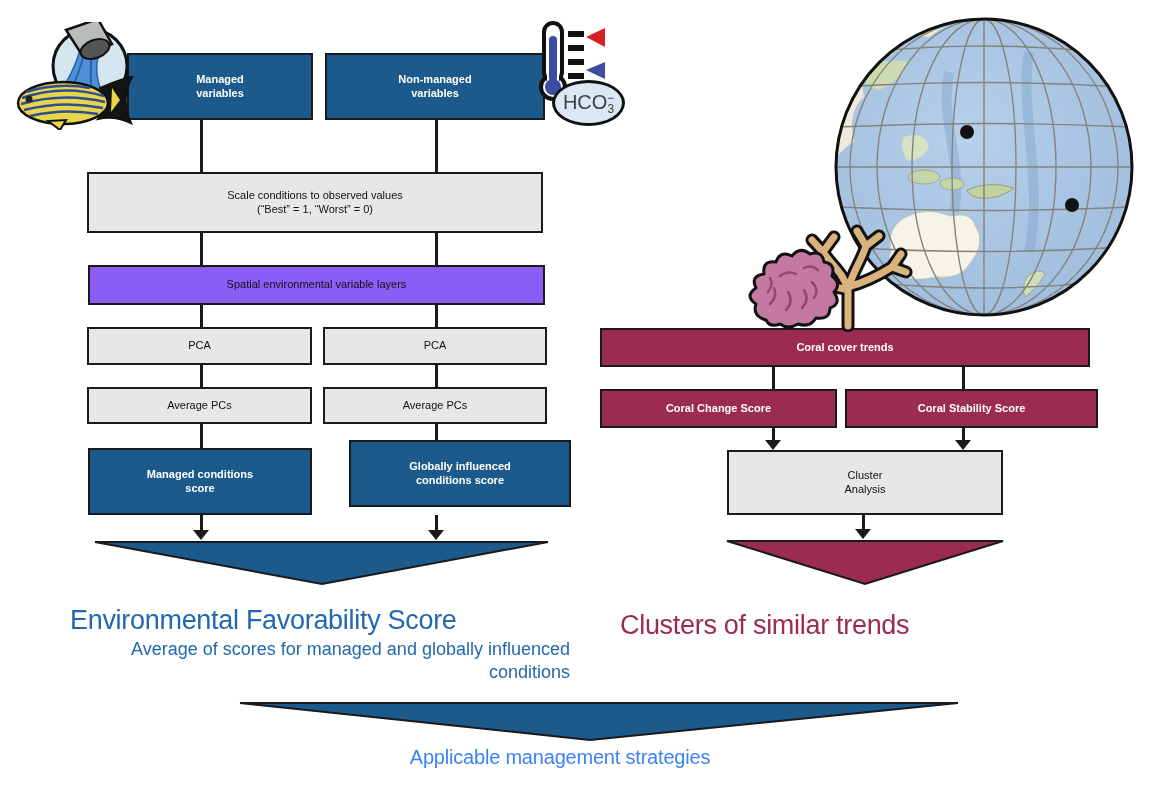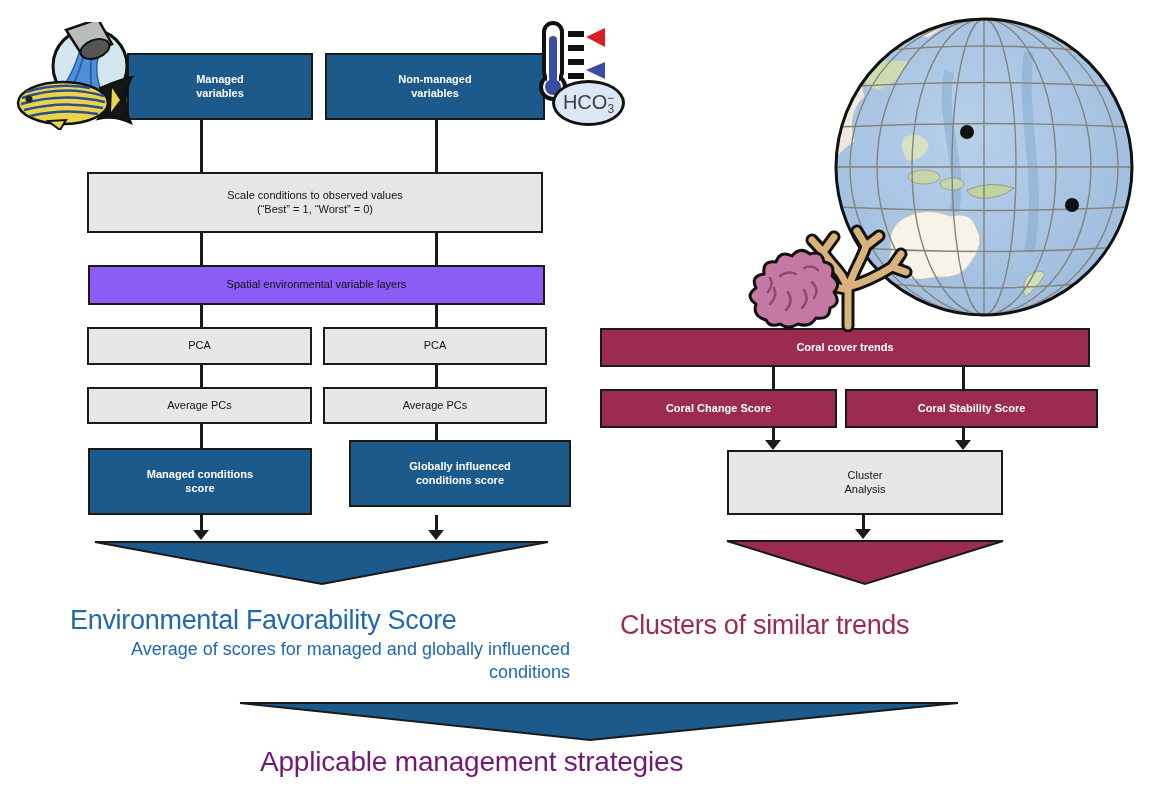--- a/index.html
+++ b/index.html
@@ -26,21 +26,21 @@
     position:absolute;text-align:left;font-size:27px;letter-spacing:-0.3px;
     white-space:pre-line;
   }
   .blue-text{color:#2268ae;}
   .maroon-text{color:#9c2b52;}
   .subtitle{
     position:absolute;text-align:right;font-size:18px;line-height:1.3;
     color:#2268ae;white-space:pre-line;
   }
   .bottom-title{
-    position:absolute;text-align:left;font-size:28px;color:#701a75;letter-spacing:-0.2px;
+    position:absolute;text-align:center;font-size:20px;color:#3b82f6;letter-spacing:-0.2px;
   }
   #shape-overlay{position:absolute;left:0;top:0;}
   .icon-svg{position:absolute;}
   .hco3{
     position:absolute;left:552px;top:80px;width:73px;height:46px;
     background:#dce7f5;border:3px solid #111111;border-radius:50%;
     display:flex;align-items:center;justify-content:center;
     font-size:20px;color:#404040;box-sizing:border-box;
   }
   .hco3 sub{font-size:12px;vertical-align:-4px;}

